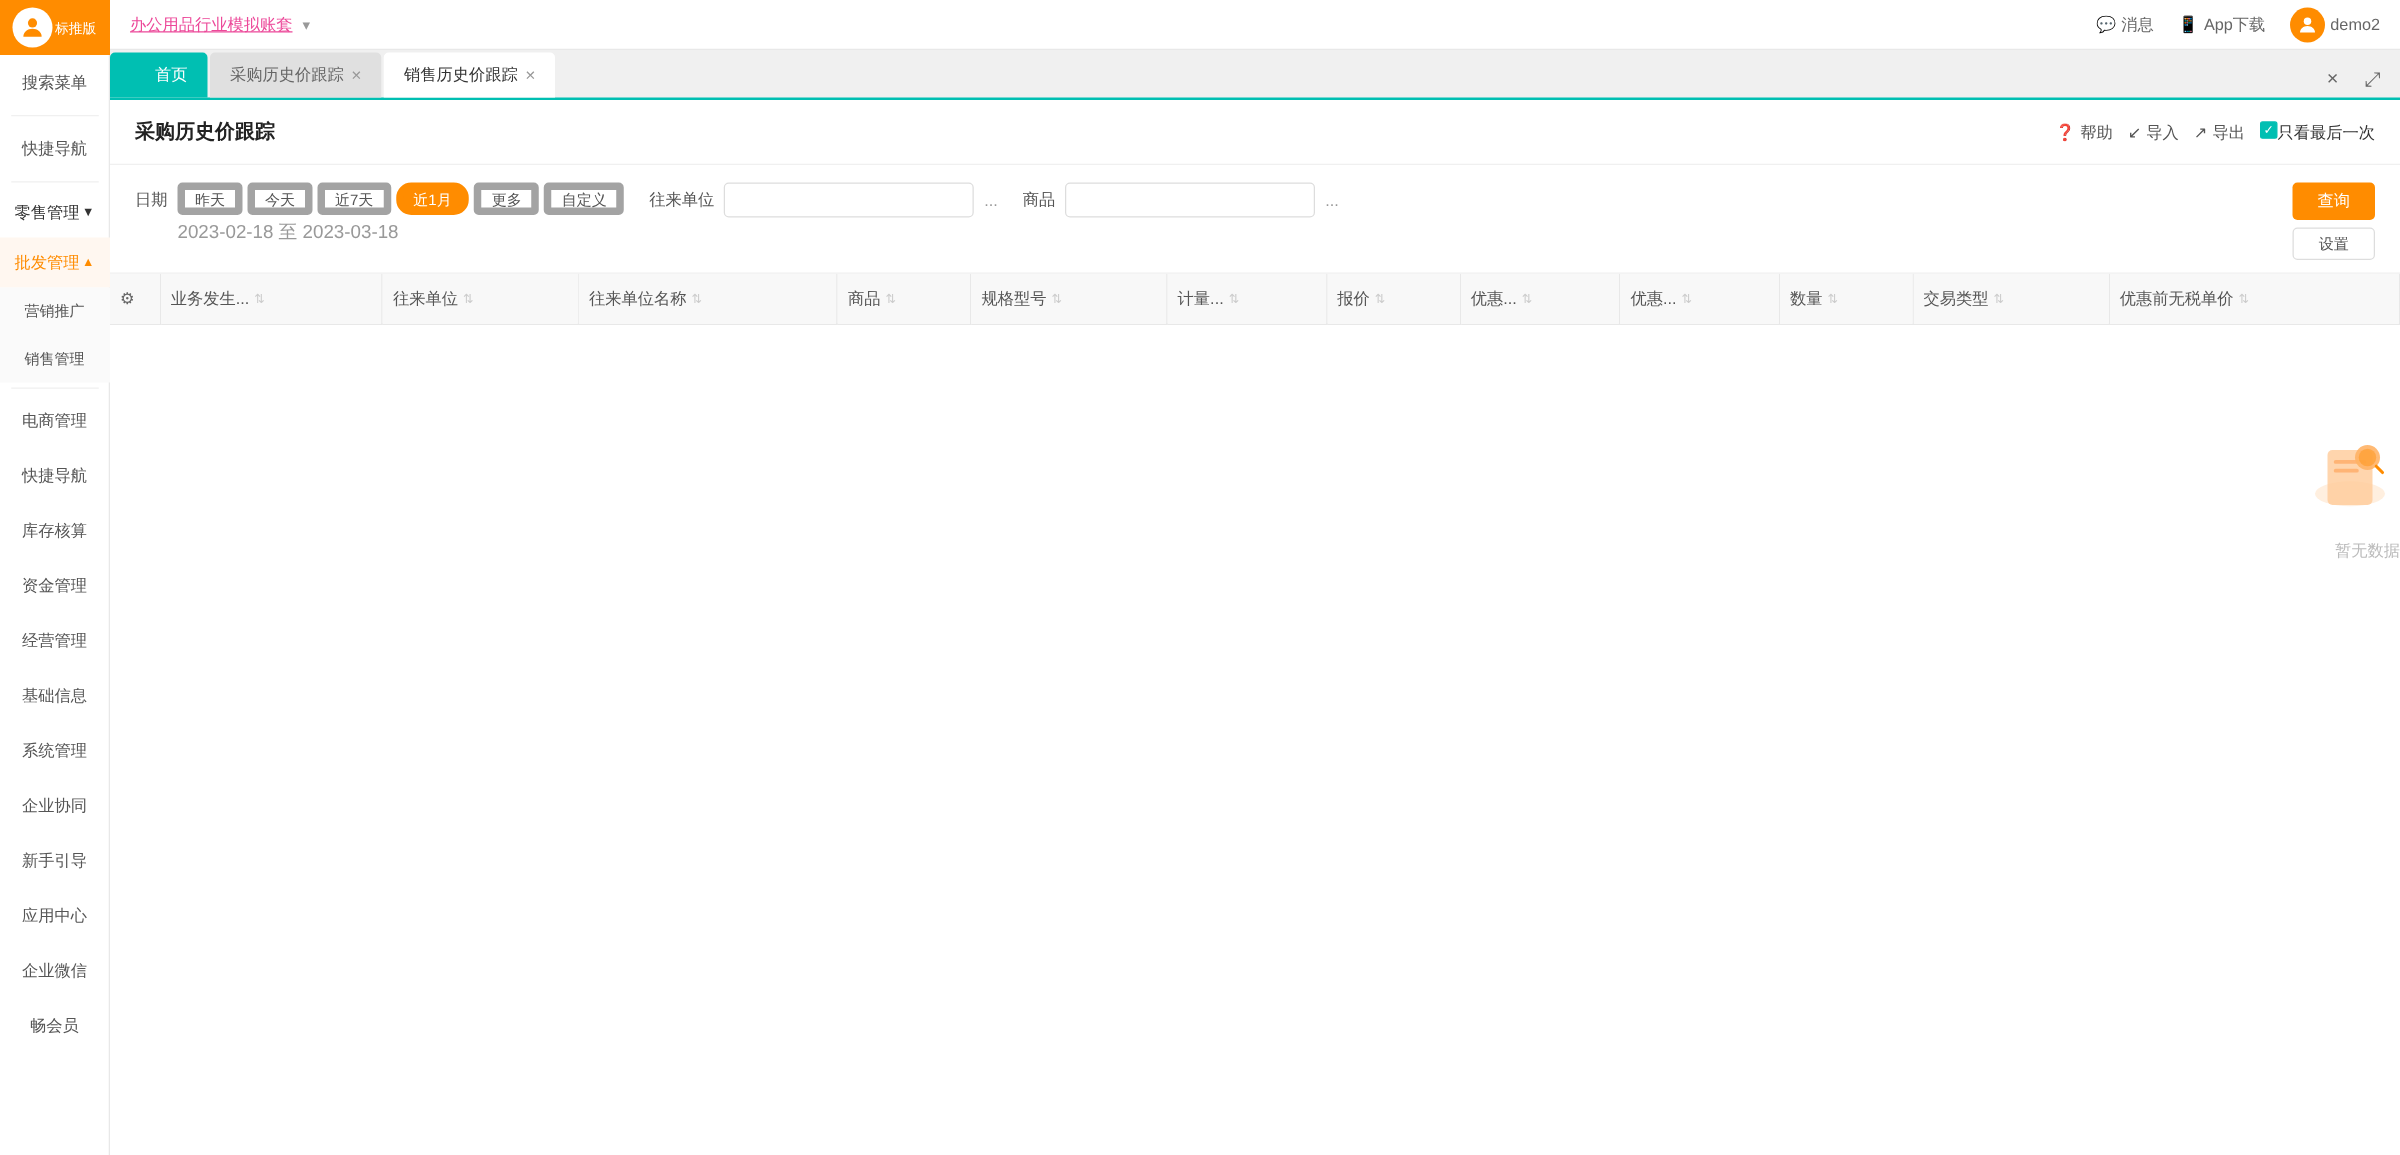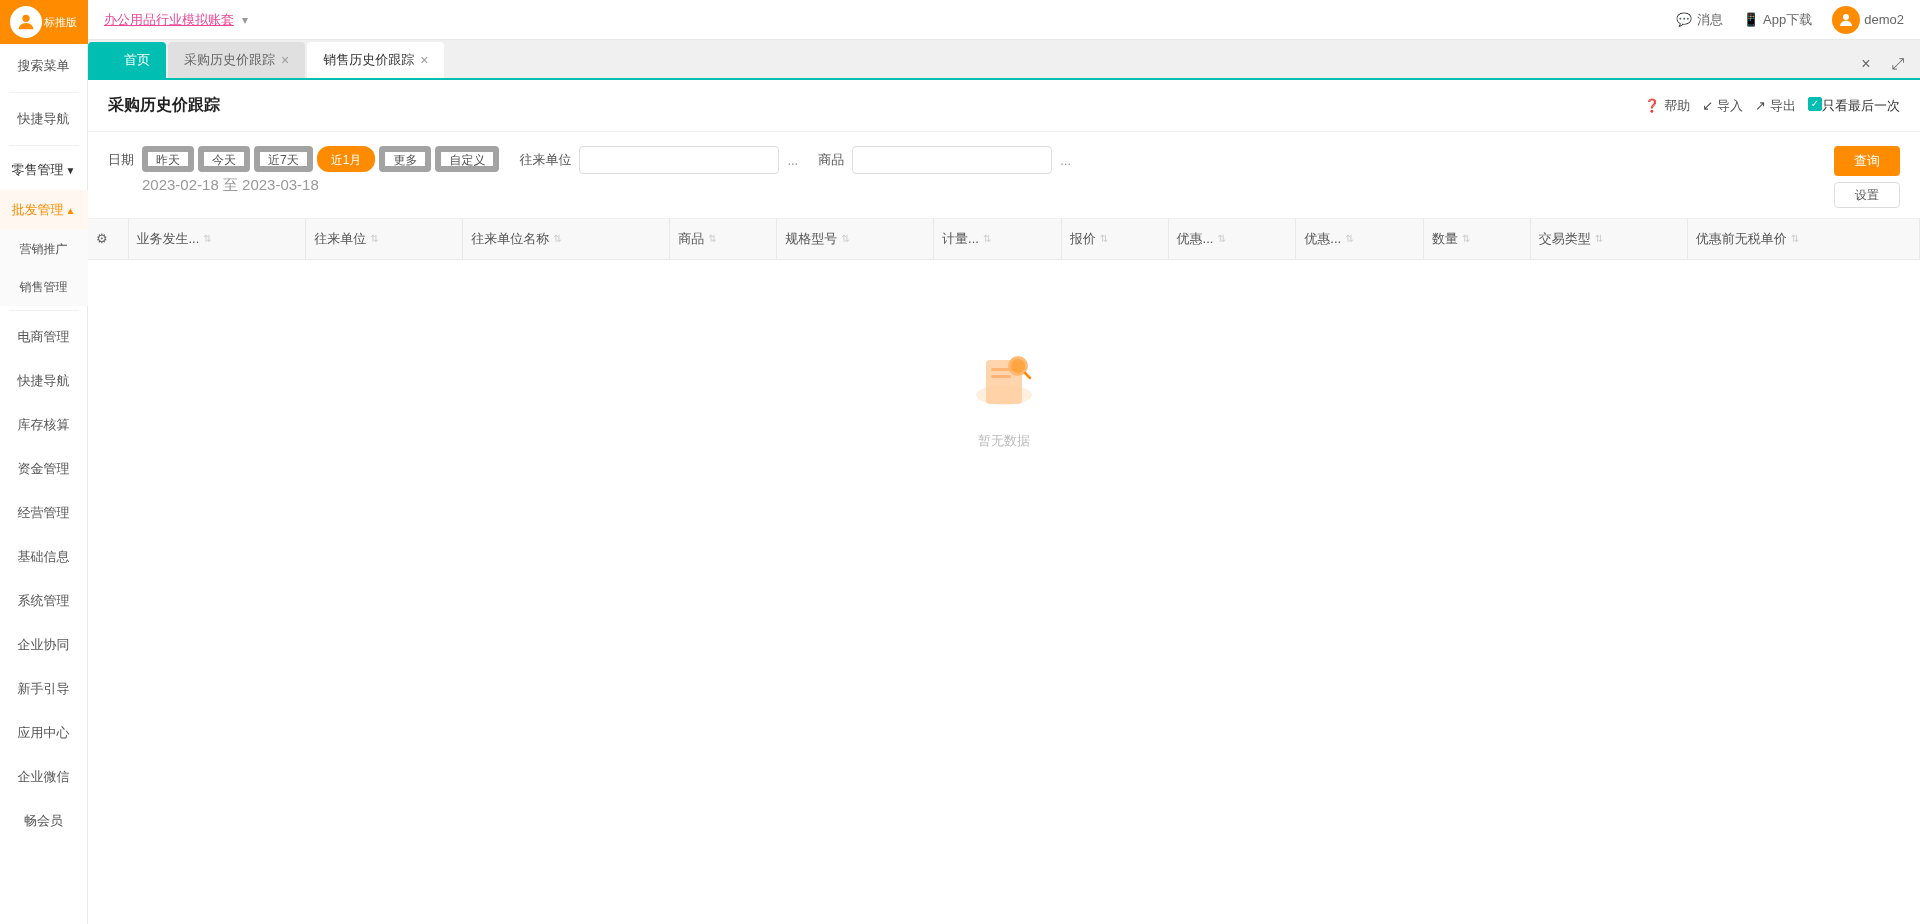--- a/index.html
+++ b/index.html
@@ -71,21 +71,21 @@
     
     .table-container { flex: 1; overflow: auto; }
     .data-table { width: 100%; border-collapse: collapse; font-size: 13px; }
     .data-table th { height: 40px; background: #f8f8f8; border-bottom: 1px solid #e8e8e8; border-right: 1px solid #e8e8e8; padding: 0 8px; color: #555; font-weight: 500; white-space: nowrap; text-align: left; position: sticky; top: 0; z-index: 1; }
     .data-table th .th-inner { display: flex; align-items: center; gap: 4px; }
     .data-table th .sort-icon { color: #ccc; font-size: 10px; }
     .settings-th { width: 40px; text-align: center; }
     .settings-icon { cursor: pointer; color: #666; }
 
     
-    .empty-state { display: flex; flex-direction: column; align-items: center; justify-content: center; padding: 80px 0; }
+    .empty-state { display: flex; flex-direction: column; align-items: flex-end; justify-content: center; padding: 80px 0; }
     .empty-icon { width: 80px; height: 80px; position: relative; margin-bottom: 12px; }
     .empty-text { font-size: 13px; color: #bbb; }
   </style>
 </head>
 <body>
 
 <div class="sidebar">
   <div class="sidebar-logo">
     <div class="logo-icon">
       <svg viewBox="0 0 24 24" fill="#ff8c00">

